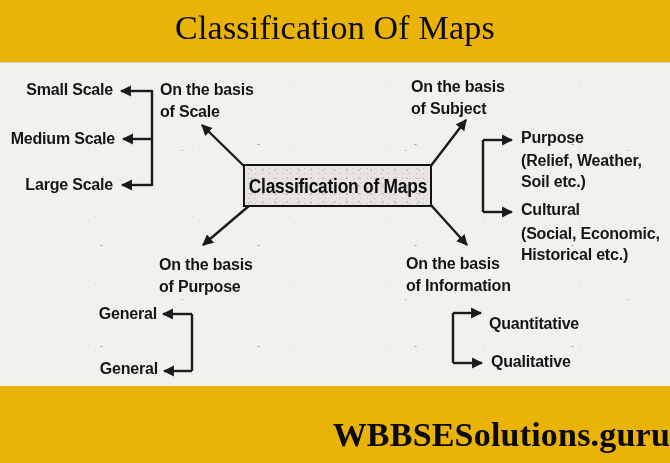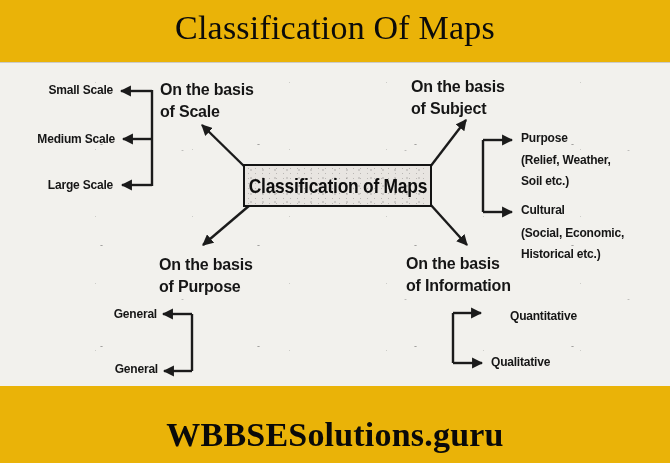--- a/index.html
+++ b/index.html
@@ -25,42 +25,42 @@
       radial-gradient(rgba(35,35,35,.38) 0.8px, transparent 1.3px),
       radial-gradient(rgba(35,35,35,.25) 0.7px, transparent 1.2px),
       radial-gradient(rgba(35,35,35,.18) 0.6px, transparent 1px);
     background-size:157px 101px, 223px 149px, 97px 67px;
     background-position:23px 31px, 71px 13px, 47px 53px;
     border-top:1px solid rgba(90,90,90,.25);
   }
   svg.connectors{position:absolute;left:0;top:0;width:670px;height:463px;pointer-events:none;}
   .lbl{
     position:absolute;
-    font-weight:700;font-size:12px;line-height:16px;
+    font-weight:700;font-size:16px;line-height:16px;
     letter-spacing:-0.2px;white-space:nowrap;color:#161616;
   }
   .lbl.two{white-space:pre-line;font-size:16px;line-height:22px;}
   .lbl.detail{font-weight:600;white-space:pre-line;line-height:21px;}
   .center-box{
     position:absolute;left:243px;top:164px;width:189px;height:43px;
     box-sizing:border-box;border:2.5px solid #141414;
     background-color:#e8e5e1;
     background-image:
       radial-gradient(rgba(0,0,0,.20) 0.7px, transparent 1px),
       radial-gradient(rgba(0,0,0,.12) 0.9px, transparent 1.3px);
     background-size:7px 5px, 12px 8px;
     display:flex;align-items:center;justify-content:center;
   }
   .center-box span{
     font-weight:700;font-size:20.5px;color:#0e0e0e;
     white-space:nowrap;transform:scaleX(0.85);letter-spacing:-0.3px;
   }
   .watermark{
     position:absolute;top:414px;left:0;width:670px;
-    text-align:center;
+    text-align:right;
     font-family:"Liberation Serif",serif;
     font-weight:700;font-size:34px;line-height:42px;
     color:#0a0a0a;letter-spacing:0.2px;
   }
 </style>
 </head>
 <body>
 
 <div class="page">
 
@@ -130,18 +130,18 @@
   <div class="lbl detail" style="left:521px;top:223px;">(Social, Economic,
 Historical etc.)</div>
 
   <div class="lbl two" style="left:159px;top:254px;">On the basis
 of Purpose</div>
   <div class="lbl" style="right:513px;top:306px;">General</div>
   <div class="lbl" style="right:512px;top:361px;">General</div>
 
   <div class="lbl two" style="left:406px;top:253px;">On the basis
 of Information</div>
-  <div class="lbl" style="left:489px;top:308px;margin-left:21px;">Quantitative</div>
+  <div class="lbl" style="left:489px;top:316px;">Quantitative</div>
   <div class="lbl" style="left:491px;top:354px;">Qualitative</div>
 
   <div class="watermark">WBBSESolutions.guru</div>
 
 </div>
 
 </body></html>

